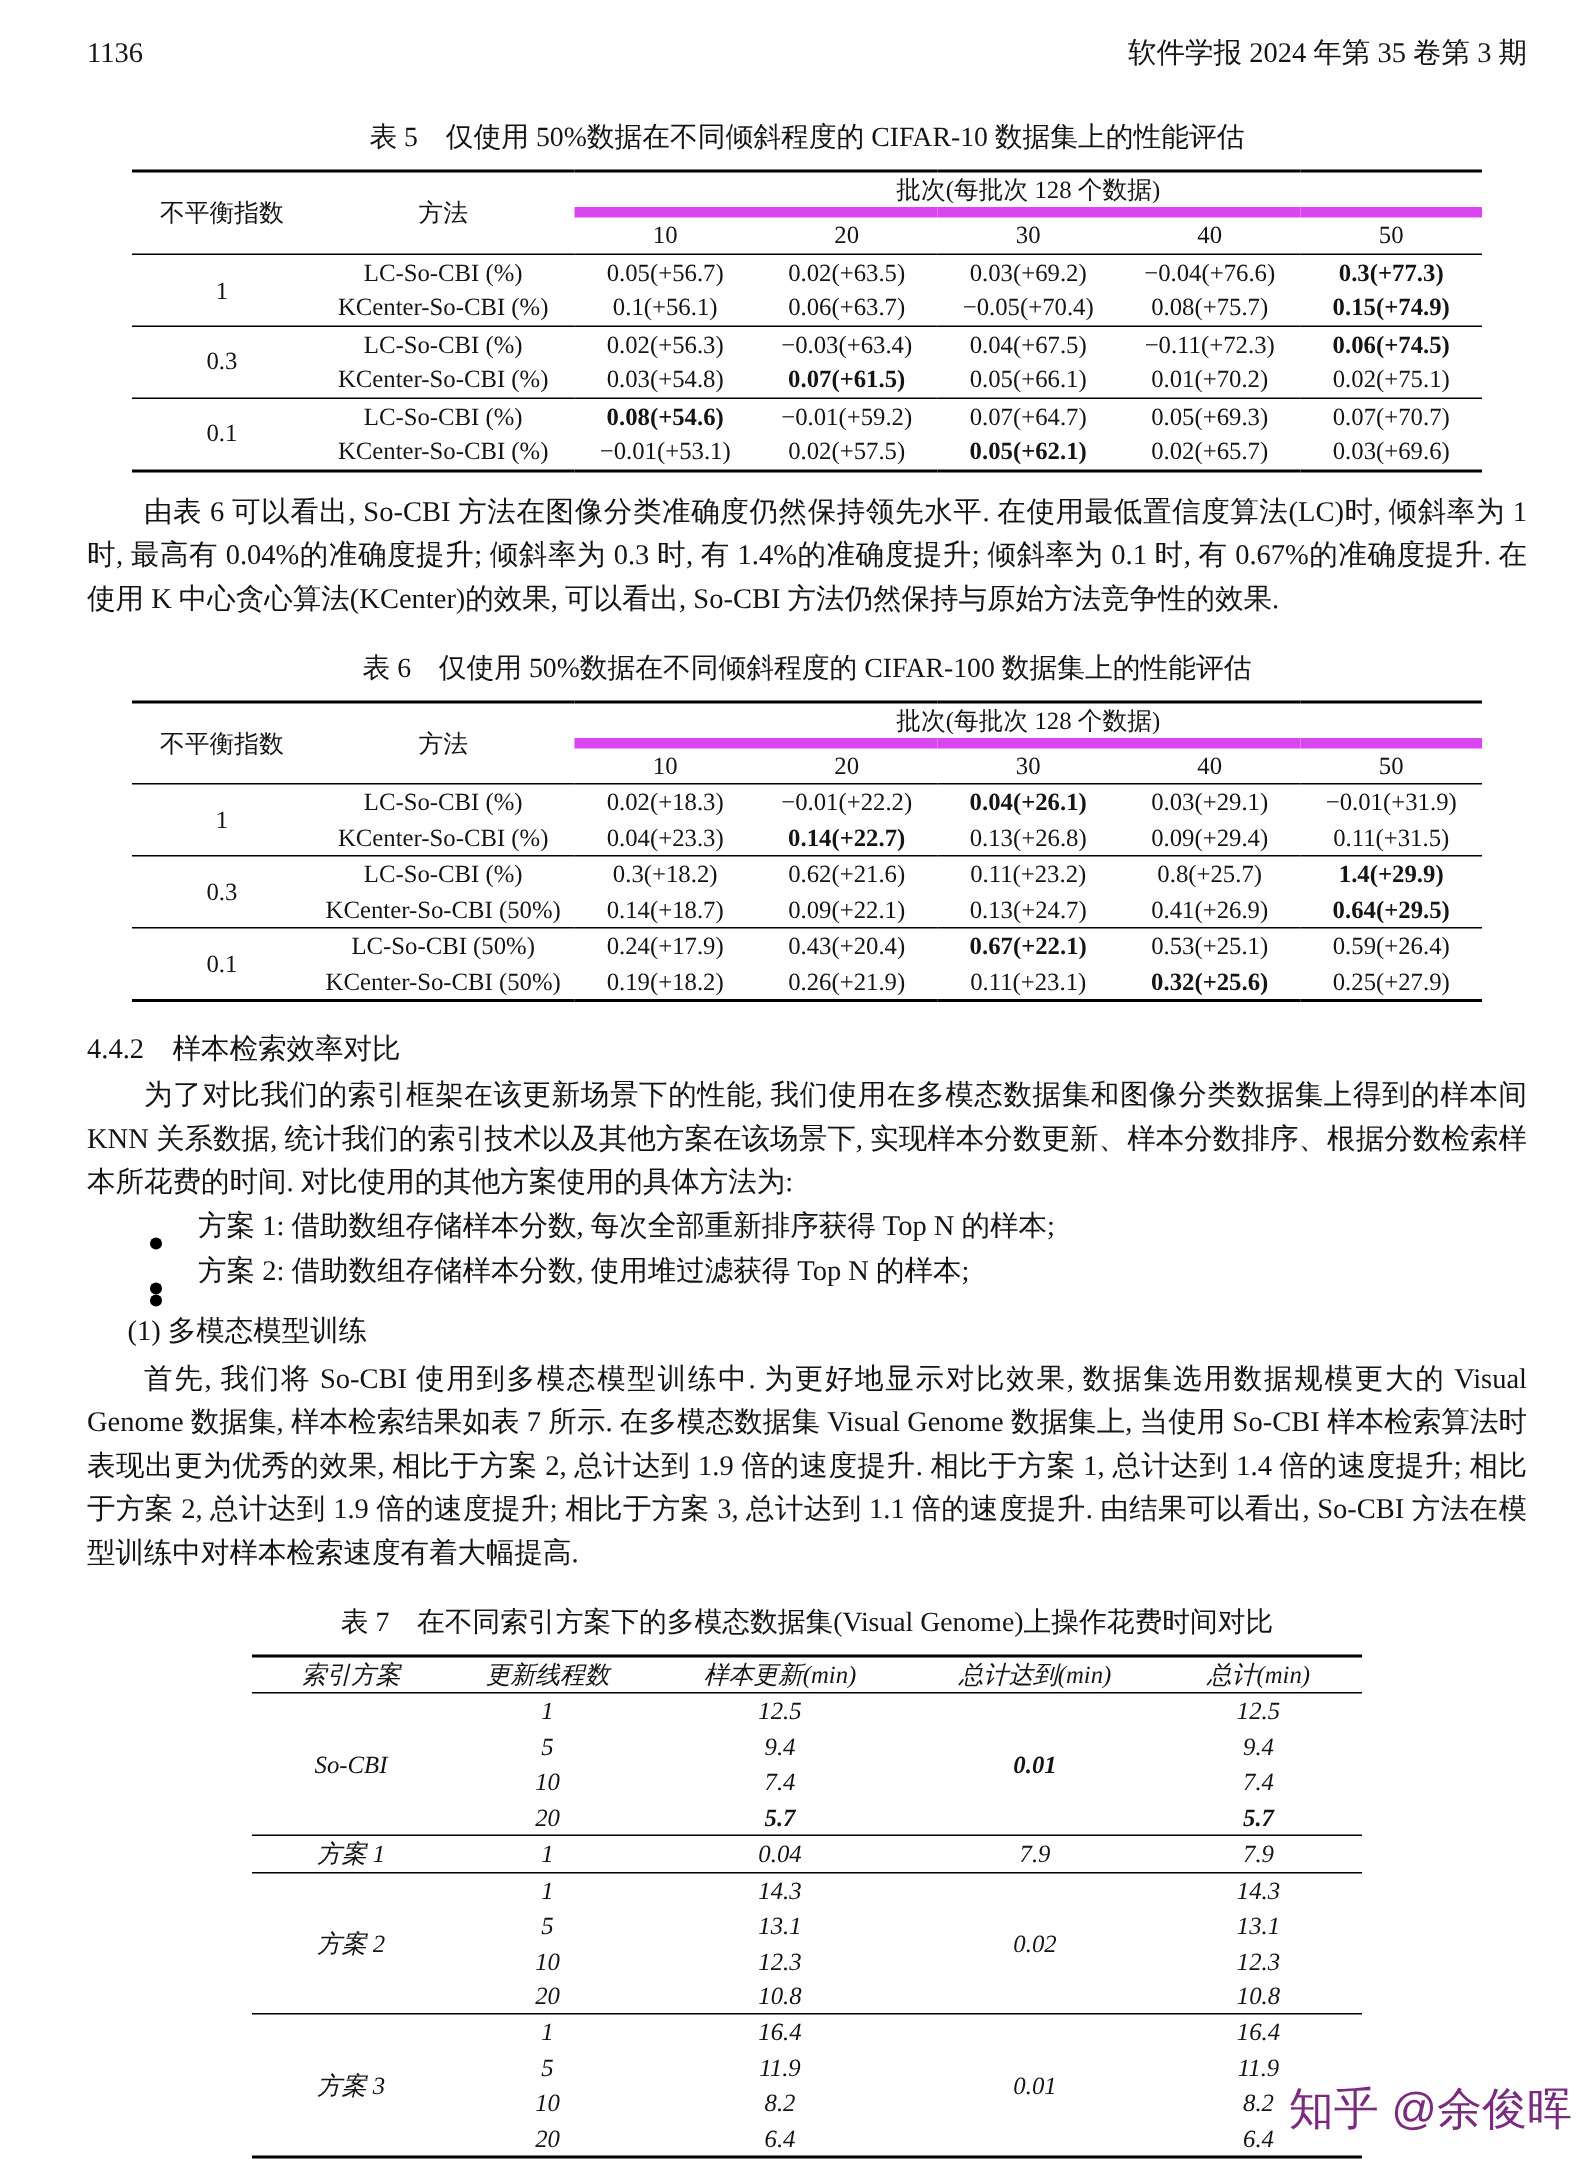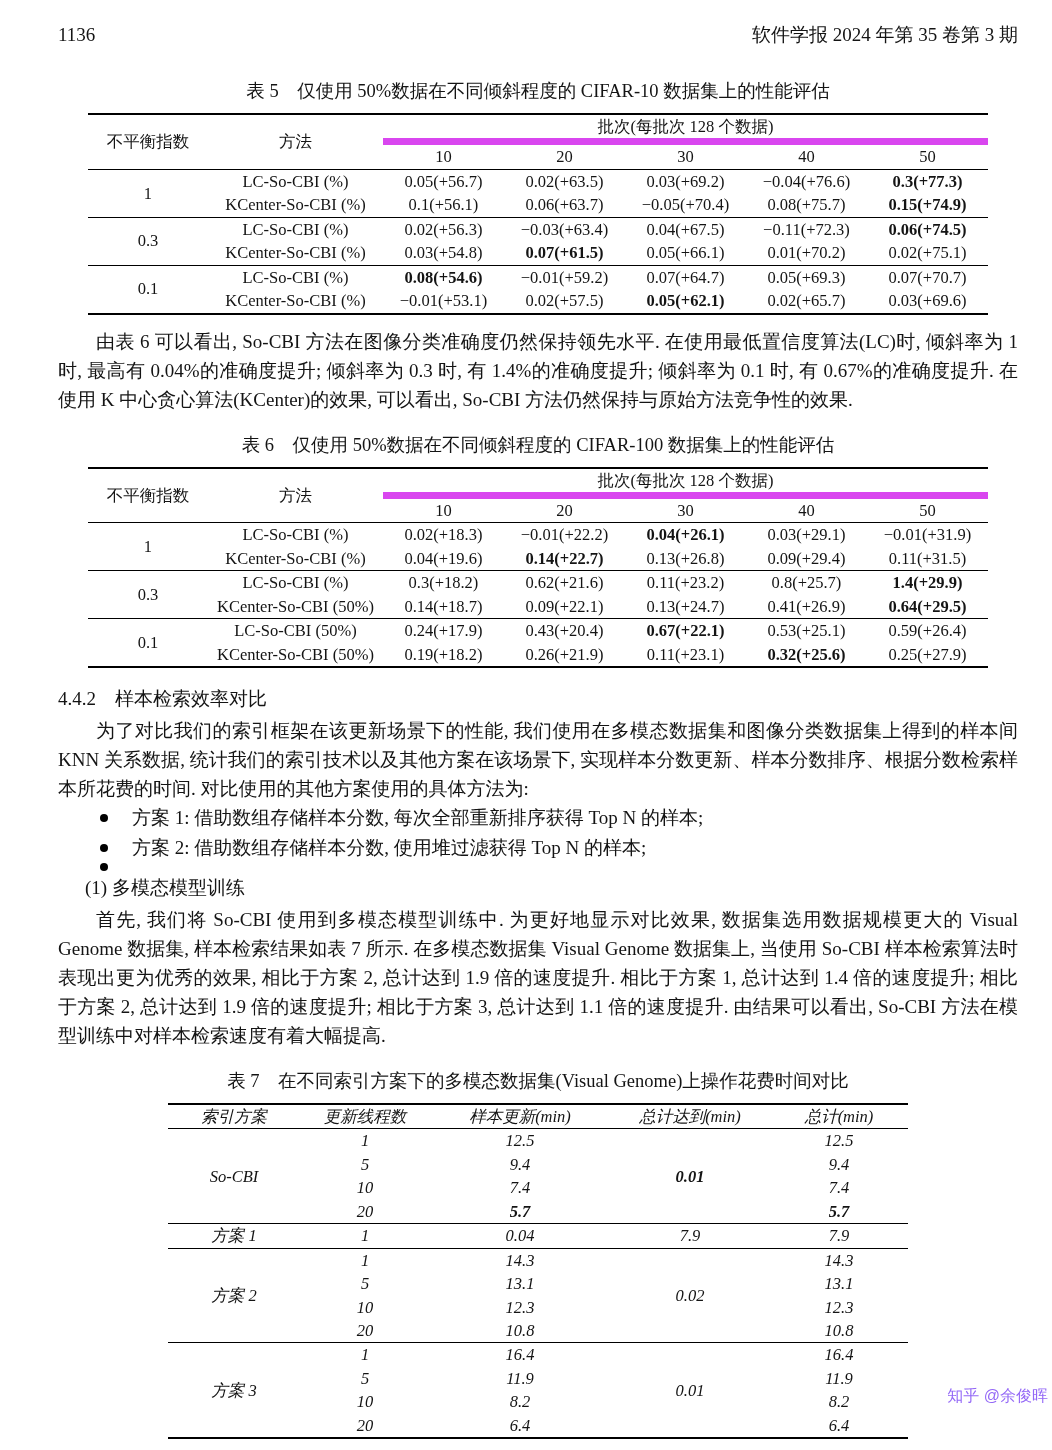--- a/index.html
+++ b/index.html
@@ -32,31 +32,31 @@
   .b  { font-weight:bold; }
 
   .para {
     font-size:19px; line-height:29px; text-align:justify;
     text-indent:2em; margin-top:12px;
   }
   .sec-heading { font-size:19px; font-weight:normal; margin:18px 0 4px; }
   .sub-heading { font-size:19px; line-height:30px; padding-left:27px; margin-top:2px; }
 
   .bullet-item {
-    display:flex; align-items:center;
+    display:flex; align-items:flex-end;
     font-size:19px; line-height:30px; padding-left:42px;
   }
   .dot {
     width:8px; height:8px; background:#000; border-radius:50%;
     flex:0 0 8px; margin-right:24px;
   }
 
   .watermark {
     position:absolute; right:4px; top:1386px;
-    font-size:16px; color:#8b5cf6; opacity:.92;
+    font-size:30px; color:#701a75; opacity:.92;
     font-family:"Liberation Sans",sans-serif;
     white-space:nowrap; z-index:5;
   }
 </style>
 </head>
 <body>
 
 <div class="page">
 
   <div class="running-head">
@@ -178,21 +178,21 @@
         <td rowspan="2">1</td>
         <td>LC-So-CBI (%)</td>
         <td>0.02(+18.3)</td>
         <td>−0.01(+22.2)</td>
         <td class="b">0.04(+26.1)</td>
         <td>0.03(+29.1)</td>
         <td>−0.01(+31.9)</td>
       </tr>
       <tr>
         <td>KCenter-So-CBI (%)</td>
-        <td>0.04(+19.6)</td>
+        <td>0.04(+23.3)</td>
         <td class="b">0.14(+22.7)</td>
         <td>0.13(+26.8)</td>
         <td>0.09(+29.4)</td>
         <td>0.11(+31.5)</td>
       </tr>
       <tr class="gs">
         <td rowspan="2">0.3</td>
         <td>LC-So-CBI (%)</td>
         <td>0.3(+18.2)</td>
         <td>0.62(+21.6)</td>

